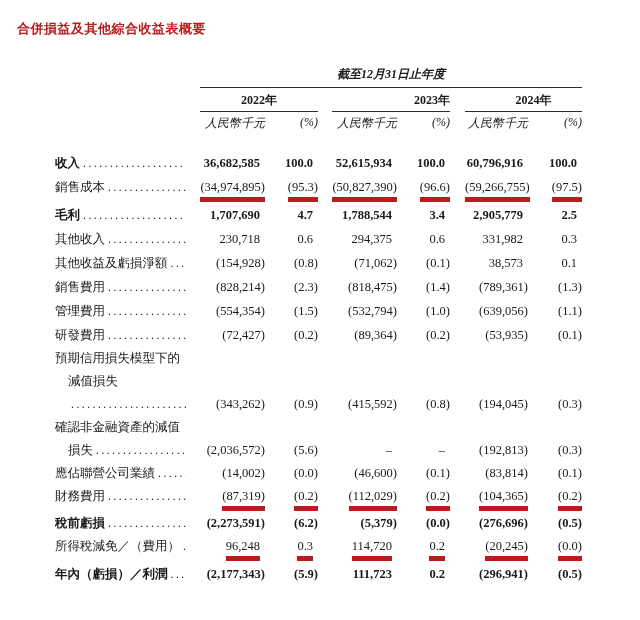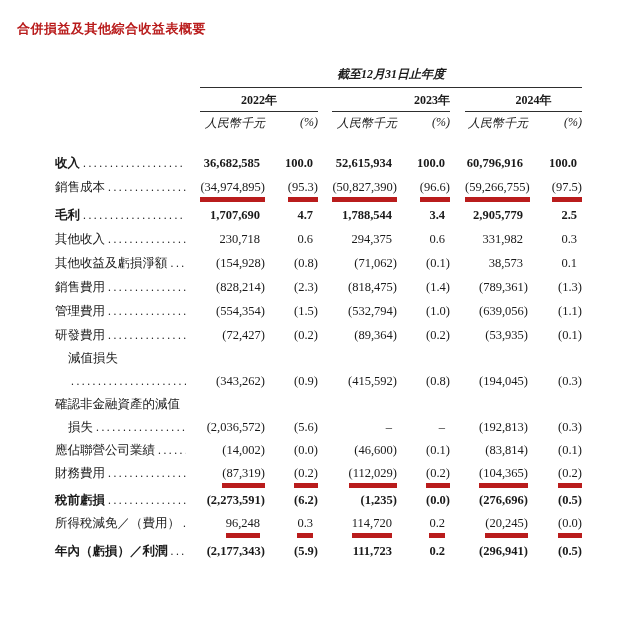--- a/index.html
+++ b/index.html
@@ -177,20 +177,25 @@
         <span class="leader">................................................................................</span>
       </div>
       <div class="val a1"><span>(72,427)</span></div>
       <div class="val p1"><span>(0.2)</span></div>
       <div class="val a2"><span>(89,364)</span></div>
       <div class="val p2"><span>(0.2)</span></div>
       <div class="val a3"><span>(53,935)</span></div>
       <div class="val p3"><span>(0.1)</span></div>
     </div>
     <div class="tr h23">
+      <div class="lbl">
+        <span>預期信用損失模型下的</span>
+      </div>
+    </div>
+    <div class="tr h23">
       <div class="lbl ind">
         <span>減值損失</span>
       </div>
     </div>
     <div class="tr h23">
       <div class="lbl ind">
         <span class="leader">................................................................................</span>
       </div>
       <div class="val a1"><span>(343,262)</span></div>
       <div class="val p1"><span>(0.9)</span></div>
@@ -240,21 +245,21 @@
       <div class="val a3"><span class="u">(104,365)</span></div>
       <div class="val p3"><span class="u">(0.2)</span></div>
     </div>
     <div class="tr h23 gap b">
       <div class="lbl">
         <span>稅前虧損</span>
         <span class="leader">................................................................................</span>
       </div>
       <div class="val a1"><span>(2,273,591)</span></div>
       <div class="val p1"><span>(6.2)</span></div>
-      <div class="val a2"><span>(1,235)</span></div>
+      <div class="val a2"><span>(5,379)</span></div>
       <div class="val p2"><span>(0.0)</span></div>
       <div class="val a3"><span>(276,696)</span></div>
       <div class="val p3"><span>(0.5)</span></div>
     </div>
     <div class="tr h23">
       <div class="lbl">
         <span>所得稅減免／（費用）</span>
         <span class="leader">................................................................................</span>
       </div>
       <div class="val a1 np"><span class="u">96,248</span></div>

